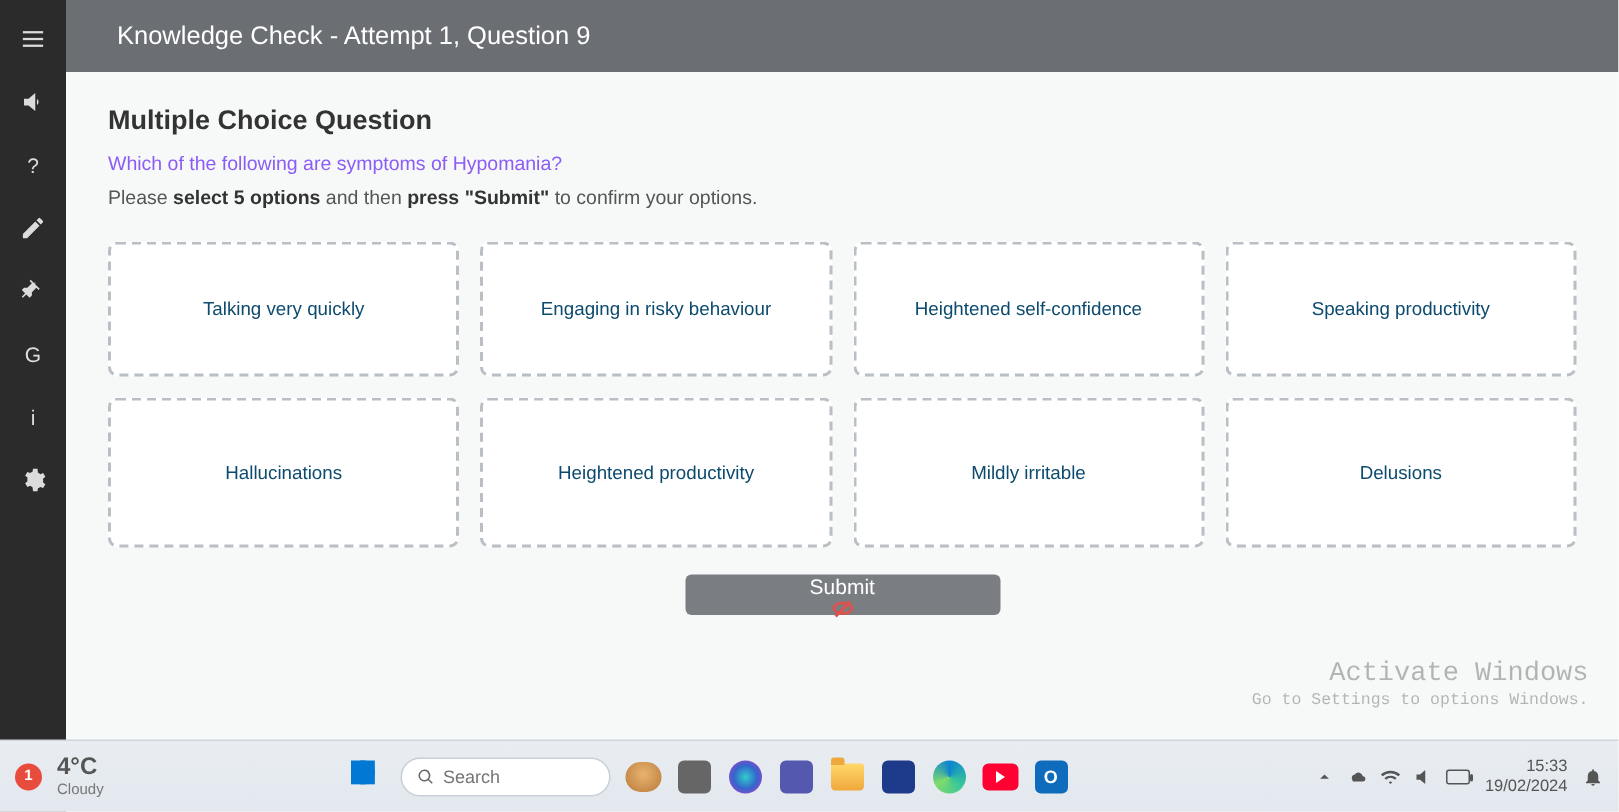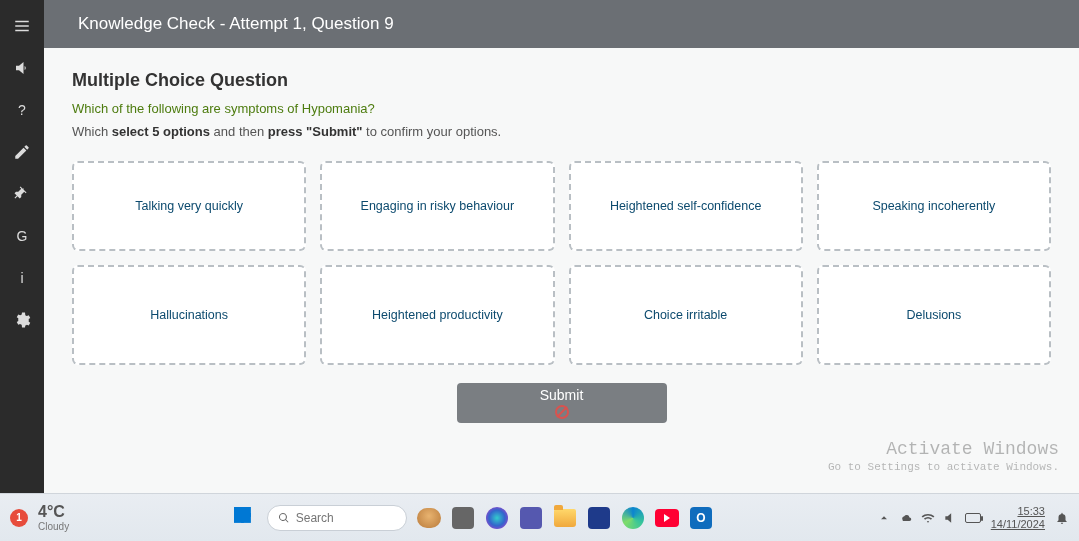--- a/index.html
+++ b/index.html
@@ -31,21 +31,21 @@
       color: #ffffff;
       padding: 14px 34px;
       font-size: 17px;
       font-weight: 500;
       display: flex; align-items: center;
     }
 
     .content { flex: 1; padding: 22px 28px 4px 28px; background: #f7f8f8; position: relative; }
 
     .question-title { font-size: 18px; font-weight: 700; color: #333; margin-bottom: 10px; }
-    .question-text { font-size: 13px; color: #4d7c0f; margin-bottom: 8px; }
+    .question-text { font-size: 13px; color: #8b5cf6; margin-bottom: 8px; }
     .instruction { font-size: 13px; color: #555; margin-bottom: 22px; }
     .instruction b { font-weight: 700; color: #333; }
 
     .options-grid {
       display: grid;
       grid-template-columns: repeat(4, 1fr);
       gap: 14px 14px;
     }
     .option-card {
       border: 2px dashed #b9bfc4;
@@ -64,21 +64,21 @@
     .submit-row {
       display: flex; justify-content: center;
       margin-top: 18px;
     }
     .submit-btn {
       background: #7a7e82;
       color: #ffffff;
       border: none;
       border-radius: 4px;
       width: 210px;
-      height: 40px;
+      height: 27px;
       font-size: 14px;
       display: flex; flex-direction: column; align-items: center; justify-content: center;
       gap: 2px;
       cursor: pointer;
     }
     .no-symbol {
       width: 14px; height: 14px; border: 2px solid #d9534f; border-radius: 50%;
       position: relative; display: inline-block;
     }
     .no-symbol::after {
@@ -99,21 +99,21 @@
       bottom: 0; left: 0; right: 0;
       height: 48px;
       background: linear-gradient(180deg,#e9edf2,#e2e8ee);
       border-top: 1px solid #d0d5db;
       display: flex; align-items: center; justify-content: space-between;
       padding: 0 10px;
       font-size: 11px; color: #555;
     }
     .tb-left { display: flex; align-items: center; gap: 6px; }
     .tb-center { display: flex; align-items: center; gap: 10px; }
-    .tb-right { display: flex; align-items: center; gap: 10px; text-decoration: underline; }
+    .tb-right { display: flex; align-items: center; gap: 10px; }
 
     .weather { display: flex; flex-direction: column; line-height: 1.1; }
     .weather-temp { font-size: 16px; font-weight: 600; }
     .weather-label { font-size: 10px; color: #777; }
     .weather-badge {
       width: 18px; height: 18px; border-radius: 50%;
       background: #e74c3c; color: #fff; font-size: 10px; font-weight: 700;
       display: flex; align-items: center; justify-content: center; margin-right: 4px;
     }
 
@@ -199,44 +199,44 @@
 
   <div class="main">
     <div class="title-bar">
       <span>Knowledge Check - Attempt 1, Question 9</span>
     </div>
 
     <div class="content">
       <div class="question-title">Multiple Choice Question</div>
       <div class="question-text">Which of the following are symptoms of Hypomania?</div>
       <div class="instruction">
-        <span>Which </span><b>select 5 options</b><span> and then </span><b>press "Submit"</b><span> to confirm your options.</span>
+        <span>Please </span><b>select 5 options</b><span> and then </span><b>press "Submit"</b><span> to confirm your options.</span>
       </div>
 
       <div class="options-grid">
         <div class="option-card">Talking very quickly</div>
         <div class="option-card">Engaging in risky behaviour</div>
         <div class="option-card">Heightened self-confidence</div>
-        <div class="option-card">Speaking incoherently</div>
+        <div class="option-card">Speaking productivity</div>
         <div class="option-card tall">Hallucinations</div>
         <div class="option-card tall">Heightened productivity</div>
-        <div class="option-card tall">Choice irritable</div>
+        <div class="option-card tall">Mildly irritable</div>
         <div class="option-card tall">Delusions</div>
       </div>
 
       <div class="submit-row">
         <button class="submit-btn">
           <span>Submit</span>
           <span class="no-symbol"></span>
         </button>
       </div>
 
       <div class="watermark">
         <div class="wm-title">Activate Windows</div>
-        <div class="wm-sub">Go to Settings to activate Windows.</div>
+        <div class="wm-sub">Go to Settings to options Windows.</div>
       </div>
     </div>
   </div>
 </div>
 
 <div class="taskbar">
   <div class="tb-left">
     <div class="weather-badge">1</div>
     <div class="weather">
       <span class="weather-temp">4°C</span>
@@ -294,19 +294,19 @@
       <svg viewBox="0 0 24 24">
           <path d="M12 20l2-2a3 3 0 0 0-4 0l2 2zm-5-5a8 8 0 0 1 10 0l2-2a11 11 0 0 0-14 0l2 2zm-4-4a14 14 0 0 1 18 0l2-2a17 17 0 0 0-22 0l2 2z"></path>
         </svg>
       <svg viewBox="0 0 24 24">
           <path d="M4 9v6h4l6 5V4L8 9H4z"></path>
         </svg>
       <div class="battery-chip"></div>
     </div>
     <div class="clock">
       <span>15:33</span>
-      <span>14/11/2024</span>
+      <span>19/02/2024</span>
     </div>
     <svg viewBox="0 0 24 24" width="14" height="14">
         <path fill="#555" d="M12 22a2 2 0 0 0 2-2h-4a2 2 0 0 0 2 2zm6-6V11a6 6 0 0 0-5-5.9V4a1 1 0 0 0-2 0v1.1A6 6 0 0 0 6 11v5l-2 2v1h16v-1l-2-2z"></path>
       </svg>
   </div>
 </div>
 
 </body></html>

